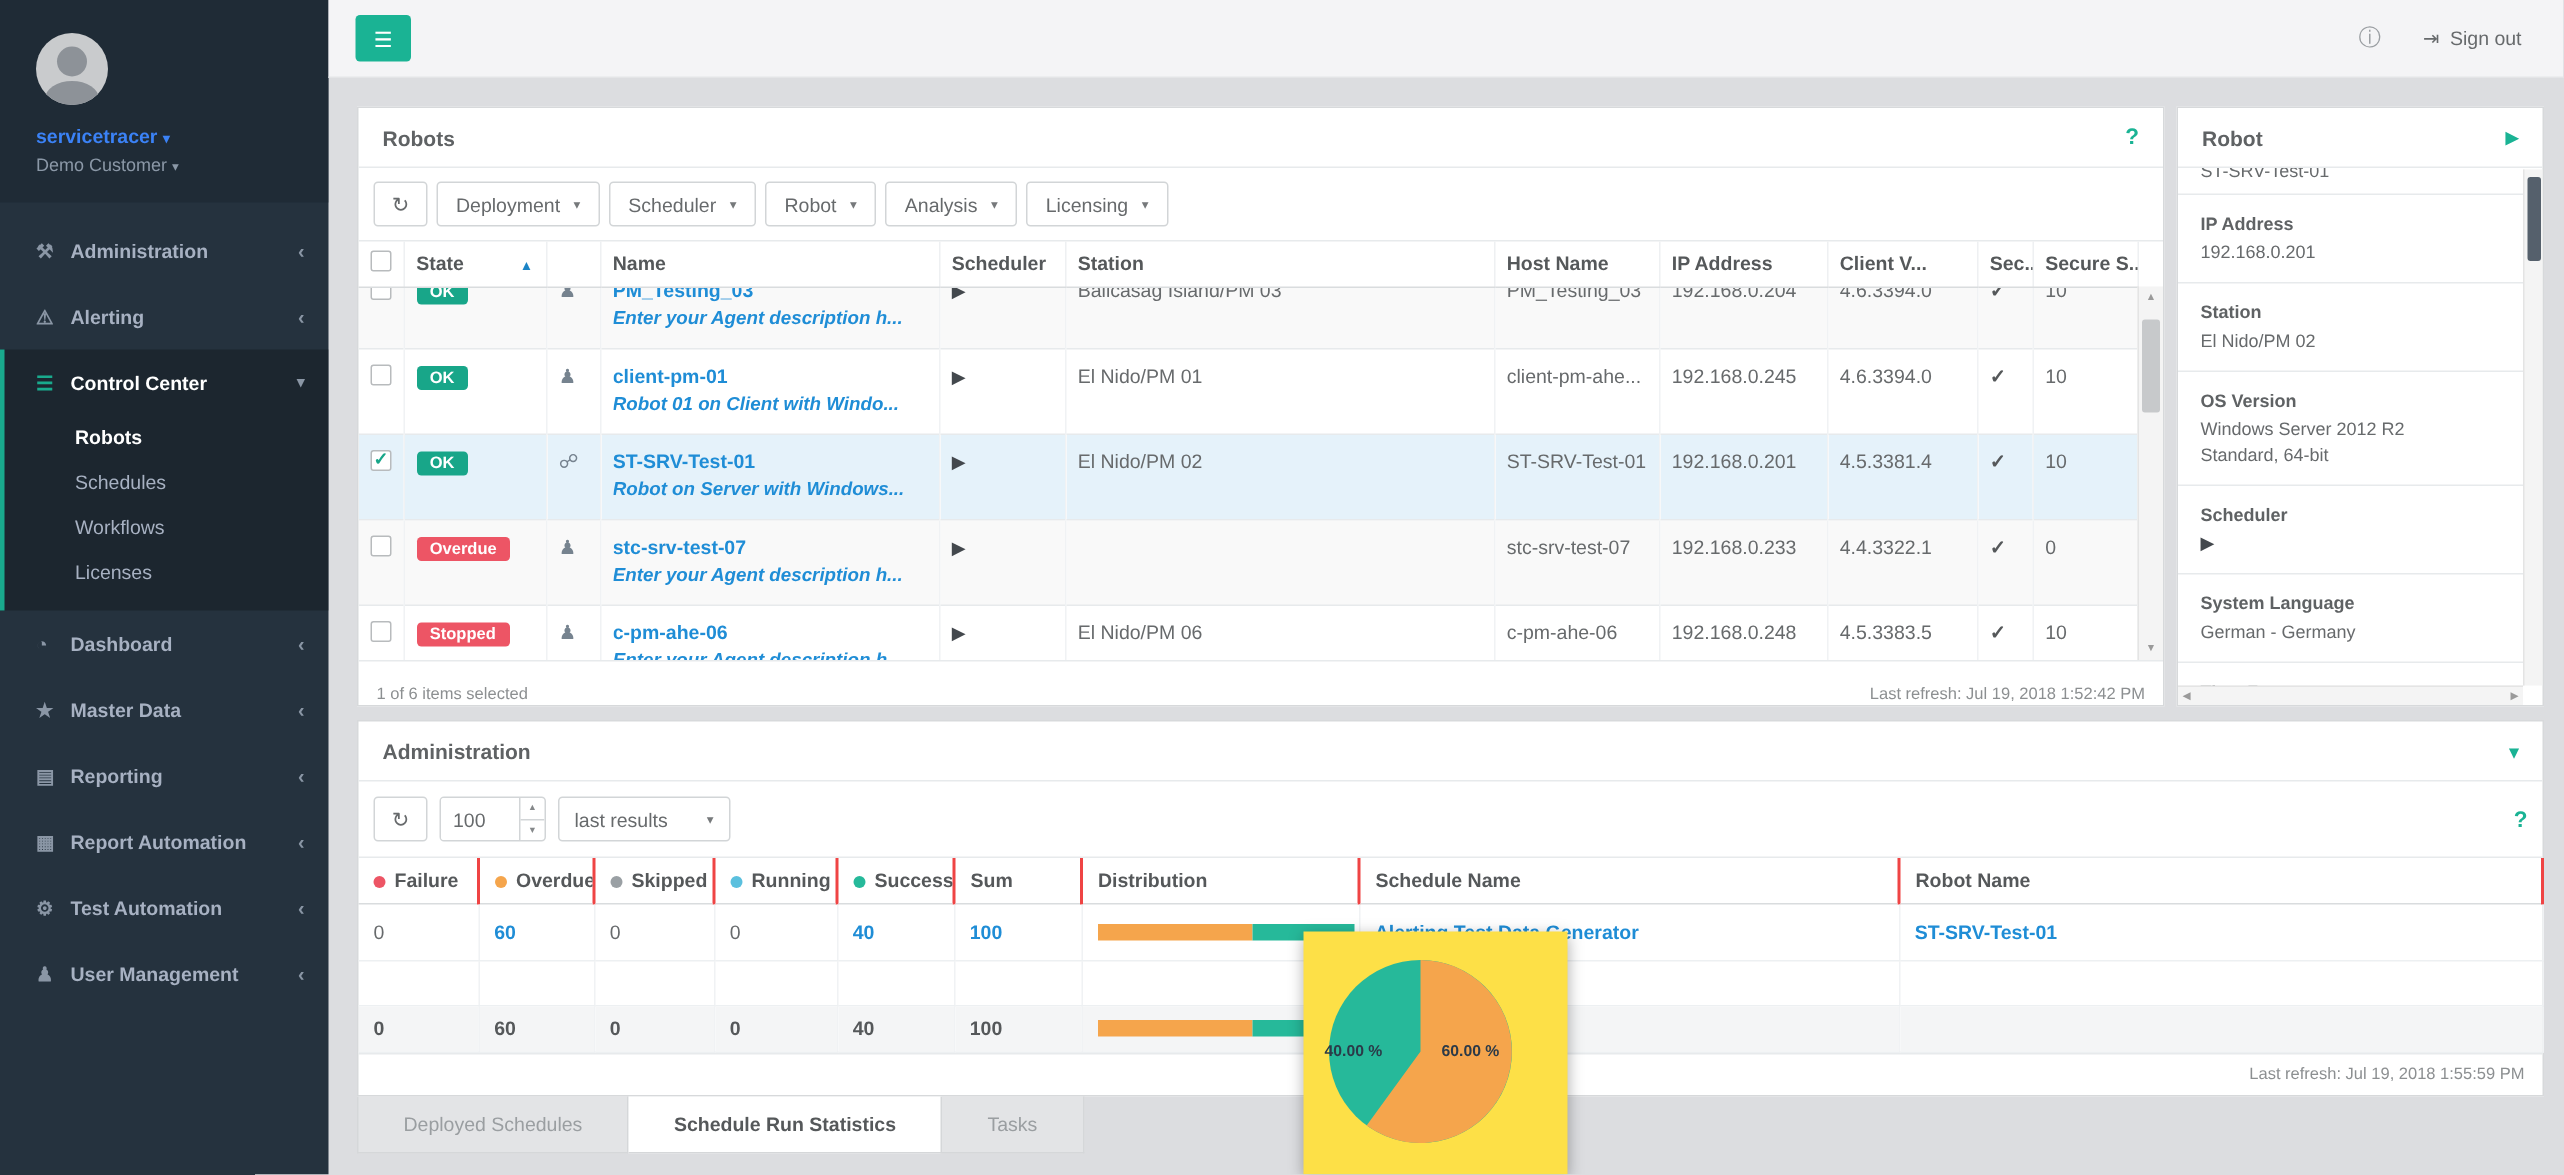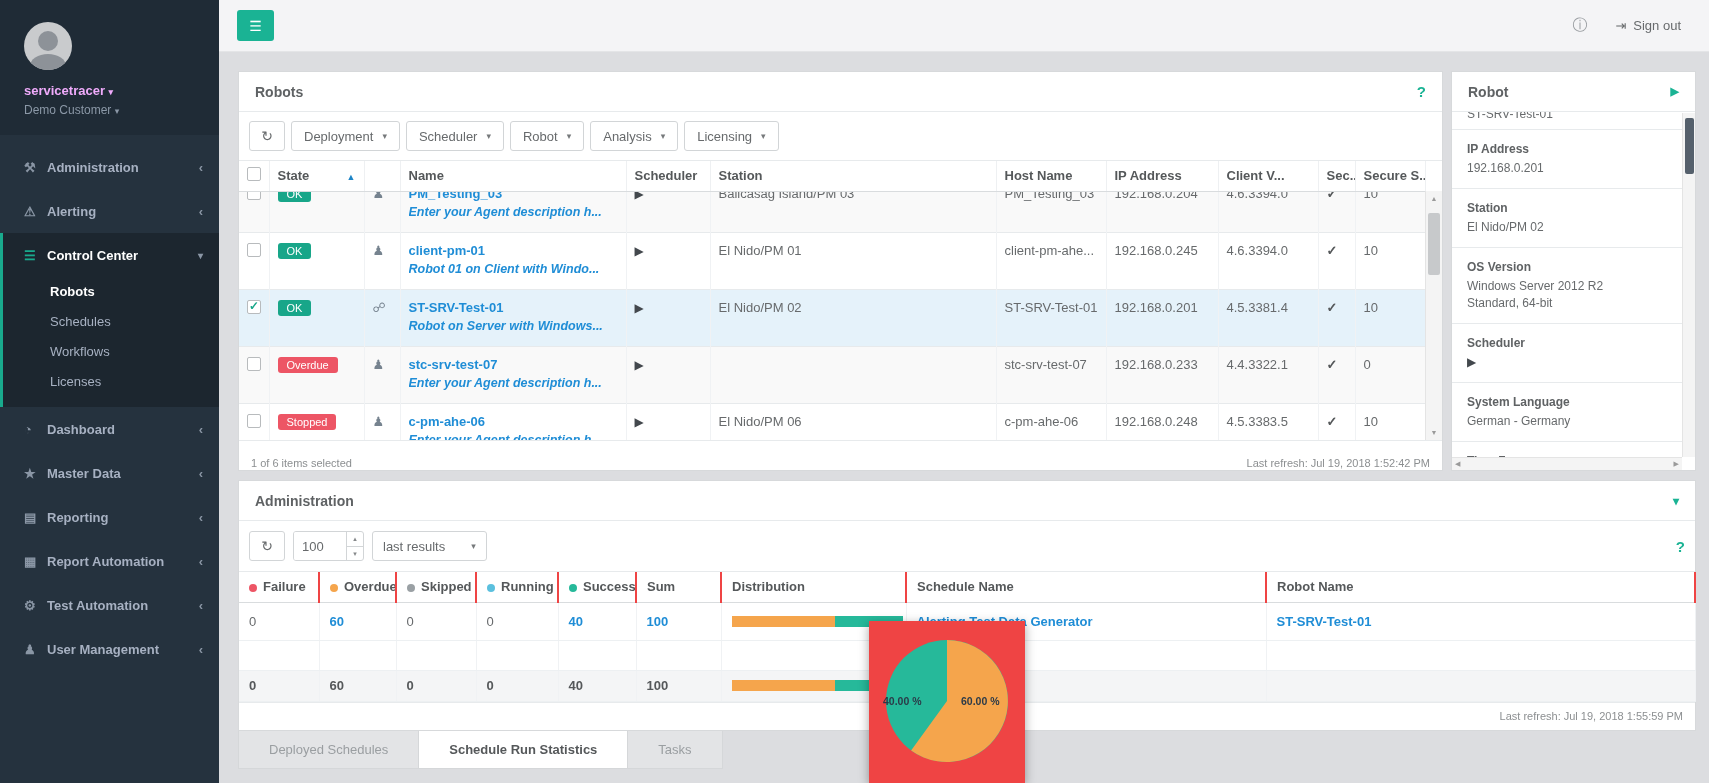--- a/index.html
+++ b/index.html
@@ -5,21 +5,21 @@
 *{box-sizing:border-box;margin:0;padding:0}
 html,body{width:1709px;height:783px;overflow:hidden}
 body{font-family:"Liberation Sans",sans-serif;font-size:13px;color:#676a6c;background:#dcdde0;display:flex}
 
 
 .sidebar{width:219px;flex:0 0 219px;background:#25323e;height:783px;overflow:hidden}
 .profile{padding:22px 0 18px 24px;background:#1f2b36}
 .avatar{width:48px;height:48px;border-radius:50%;background:#c9cbcd;position:relative;overflow:hidden;margin-bottom:13px;cursor:pointer}
 .av-head{position:absolute;left:14px;top:9px;width:20px;height:20px;border-radius:50%;background:#8d9298}
 .av-body{position:absolute;left:6px;top:32px;width:36px;height:24px;border-radius:50% 50% 0 0;background:#8d9298}
-.uname{color:#f0abfc;font-weight:bold;font-size:13px;margin-bottom:5px;cursor:pointer}
+.uname{color:#3b82f6;font-weight:bold;font-size:13px;margin-bottom:5px;cursor:pointer}
 .cust{color:#8b98a7;font-size:12px;cursor:pointer}
 .caret{font-size:9px}
 .menu{padding-top:10px}
 .mi{display:flex;align-items:center;height:44px;padding:0 16px 0 24px;color:#a7b1c2;font-size:13px;font-weight:bold;cursor:pointer}
 .mi-ic{width:23px;font-size:13px;color:#8a96a5}
 .mi-lb{flex:1}
 .mi-ch{font-size:13px;color:#8a96a5}
 .cc-block{background:#1c262f;border-left:3px solid #19aa8d}
 .cc-block .mi{padding-left:21px;color:#fff}
 .cc-block .mi .mi-ic{color:#19aa8d}
@@ -49,21 +49,21 @@
 .icon-btn{width:36px;justify-content:center;padding:0;font-size:14px}
 .rtable-wrap{position:relative;padding-right:17px}
 table.rt{border-collapse:collapse;table-layout:fixed;width:1186px}
 .rt th{height:30px;font-size:13px;font-weight:bold;color:#55585a;text-align:left;padding:0 8px;border-bottom:1px solid #d9dcde;border-right:1px solid #eef0f2;white-space:nowrap;overflow:hidden}
 .rt td{padding:10px 8px 0 8px;border-right:1px solid #f0f2f4;font-size:13px;color:#676a6c;white-space:nowrap;overflow:hidden;vertical-align:top}
 .rt tr.rrow{height:57px;border-bottom:1px solid #e7eaec}
 .rrow.striped{background:#f9f9f9}
 .rrow.selected{background:#e5f2fa}
 .tbody-vp{height:248px;overflow:hidden}
 .tbody-vp table{margin-top:-16px}
-.badge{display:inline-block;padding:2px 9px;border-radius:3px;color:#fff;font-size:11px;font-weight:normal}
+.badge{display:inline-block;padding:2px 9px;border-radius:3px;color:#fff;font-size:11px;font-weight:bold}
 .b-ok{background:#18a689}
 .b-danger{background:#ed5565}
 .cb{display:inline-block;width:14px;height:14px;border:1px solid #b8bbbd;background:#fff;border-radius:2px;position:relative;cursor:pointer}
 .cb.checked::after{content:"✓";position:absolute;left:1px;top:-2px;font-size:12px;font-weight:bold;color:#18a689}
 .ricon{color:#76838f;font-size:13px}
 .rname{color:#1f8dd6;font-weight:bold;overflow:hidden;text-overflow:ellipsis;cursor:pointer}
 .rdesc{color:#1f8dd6;font-weight:bold;font-style:italic;font-size:12.5px;margin-top:4px;overflow:hidden;text-overflow:ellipsis;cursor:pointer}
 .play{color:#43484d;font-size:12px;cursor:pointer}
 .chk{font-weight:bold;color:#55585a}
 .sort{float:right;color:#1c84c6;font-size:9px;margin-top:4px}
@@ -114,21 +114,21 @@
 .seg.green{background:#26b99a}
 .a-footer{height:28px;border-top:1px solid #e7eaec;display:flex;align-items:center;justify-content:flex-end;padding:0 12px;font-size:11px;color:#8c8f91}
 
 
 .tabs{display:flex;width:1458px}
 .tab{height:38px;line-height:38px;padding:0 30px;background:#e3e4e6;border:1px solid #d5d7d9;border-top:none;color:#9a9ea1;font-size:13px;cursor:pointer}
 .tab + .tab{border-left:none}
 .tab.active{background:#fff;color:#55585a;font-weight:bold}
 
 
-.pie-tip{position:absolute;left:650px;top:569px;width:156px;height:162px;background:#ef4444;box-shadow:0 3px 10px rgba(0,0,0,.35);z-index:40}
+.pie-tip{position:absolute;left:650px;top:569px;width:176px;height:162px;background:#fde047;box-shadow:0 3px 10px rgba(0,0,0,.35);z-index:40}
 .pie-tip svg{display:block;margin:19px 0 0 17px}
 .pie-green{fill:#26b99a}
 .pie-orange{fill:#f5a54c}
 .pie-lb{position:absolute;font-size:10.5px;font-weight:bold;color:#2b3a48}
 .pie-lb-green{left:14px;top:74px}
 .pie-lb-orange{left:92px;top:74px}
 </style>
 </head>
 <body>
 

